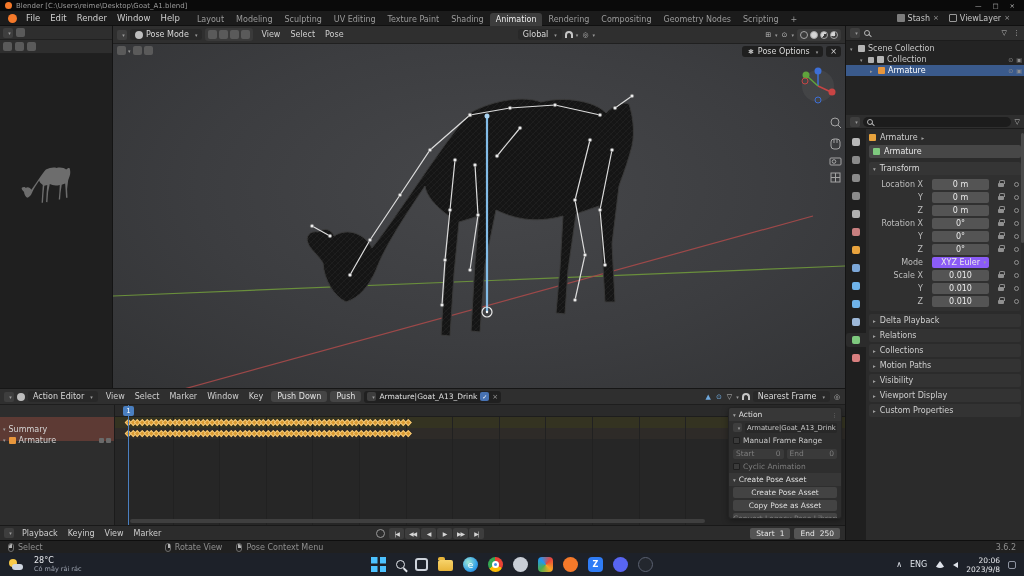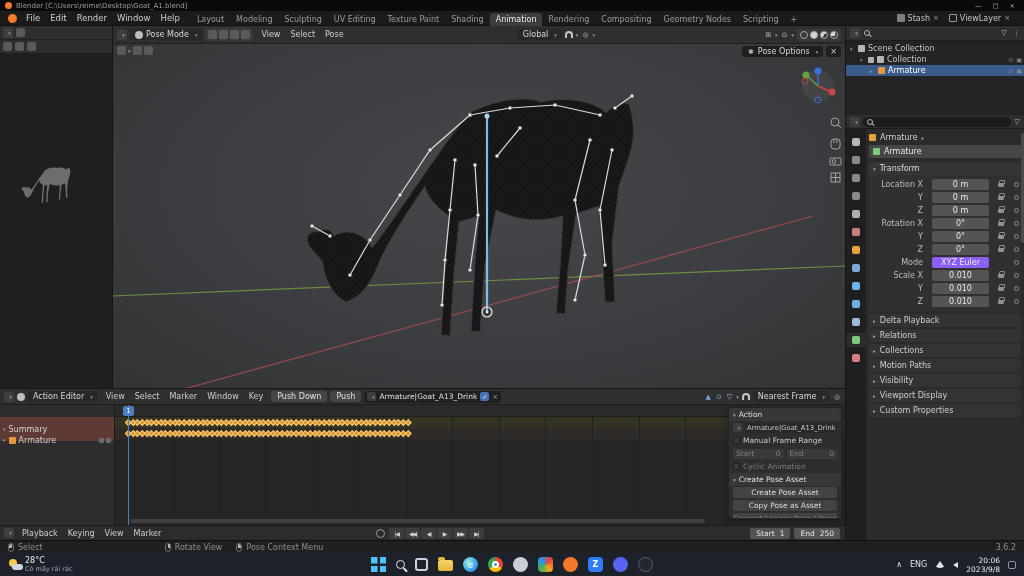--- a/index.html
+++ b/index.html
@@ -140,21 +140,21 @@
 .sgrp{display:flex;align-items:center;gap:4px;}
 .g2{margin-left:122px;}
 .g3{margin-left:14px;}
 .mouse{width:6px;height:9px;border:1px solid #6e6e6e;border-radius:3px;position:relative;}
 .mouse::before{content:"";position:absolute;background:#b5b5b5;}
 .mouse.l::before{left:0;top:0;width:3px;height:4px;border-radius:3px 0 0 0;}
 .mouse.m::before{left:2px;top:0;width:2px;height:4px;}
 .mouse.r::before{right:0;top:0;width:3px;height:4px;border-radius:0 3px 0 0;}
 
 #taskbar{position:absolute;left:0;top:553px;width:1024px;height:23px;background:#1d2129;display:flex;align-items:center;}
-.weather{display:flex;align-items:center;gap:2px;padding-left:8px;}
+.weather{display:flex;align-items:center;gap:11px;padding-left:8px;}
 .wicon{width:15px;height:13px;position:relative;}
 .wicon::before{content:"";position:absolute;left:1px;top:1px;width:8px;height:8px;border-radius:50%;background:#f7c948;}
 .wicon::after{content:"";position:absolute;right:0;bottom:1px;width:11px;height:6px;border-radius:4px;background:#cfd6e0;}
 .wtemp{font-size:8px;color:#e8eaee;line-height:9px;}
 .wdesc{font-size:6.5px;color:#9aa0ad;line-height:8px;}
 #taskbar-icons{position:absolute;left:50%;transform:translateX(-50%);display:flex;gap:10px;align-items:center;}
 .tb{width:15px;height:15px;border-radius:3px;display:flex;align-items:center;justify-content:center;font-size:9px;color:#fff;position:relative;}
 .tb-start{border-radius:0;background:linear-gradient(#4cc2ff,#4cc2ff) 0 0/6.5px 6.5px no-repeat,linear-gradient(#4cc2ff,#4cc2ff) 8.5px 0/6.5px 6.5px no-repeat,linear-gradient(#4cc2ff,#4cc2ff) 0 8.5px/6.5px 6.5px no-repeat,linear-gradient(#4cc2ff,#4cc2ff) 8.5px 8.5px/6.5px 6.5px no-repeat;}
 .tb-search{border:1.5px solid #e4e7ec;border-radius:50%;width:9px;height:9px;}
 .tb-search::after{content:"";position:absolute;width:5px;height:1.5px;background:#e4e7ec;transform:rotate(45deg);right:-4px;bottom:-2px;}

